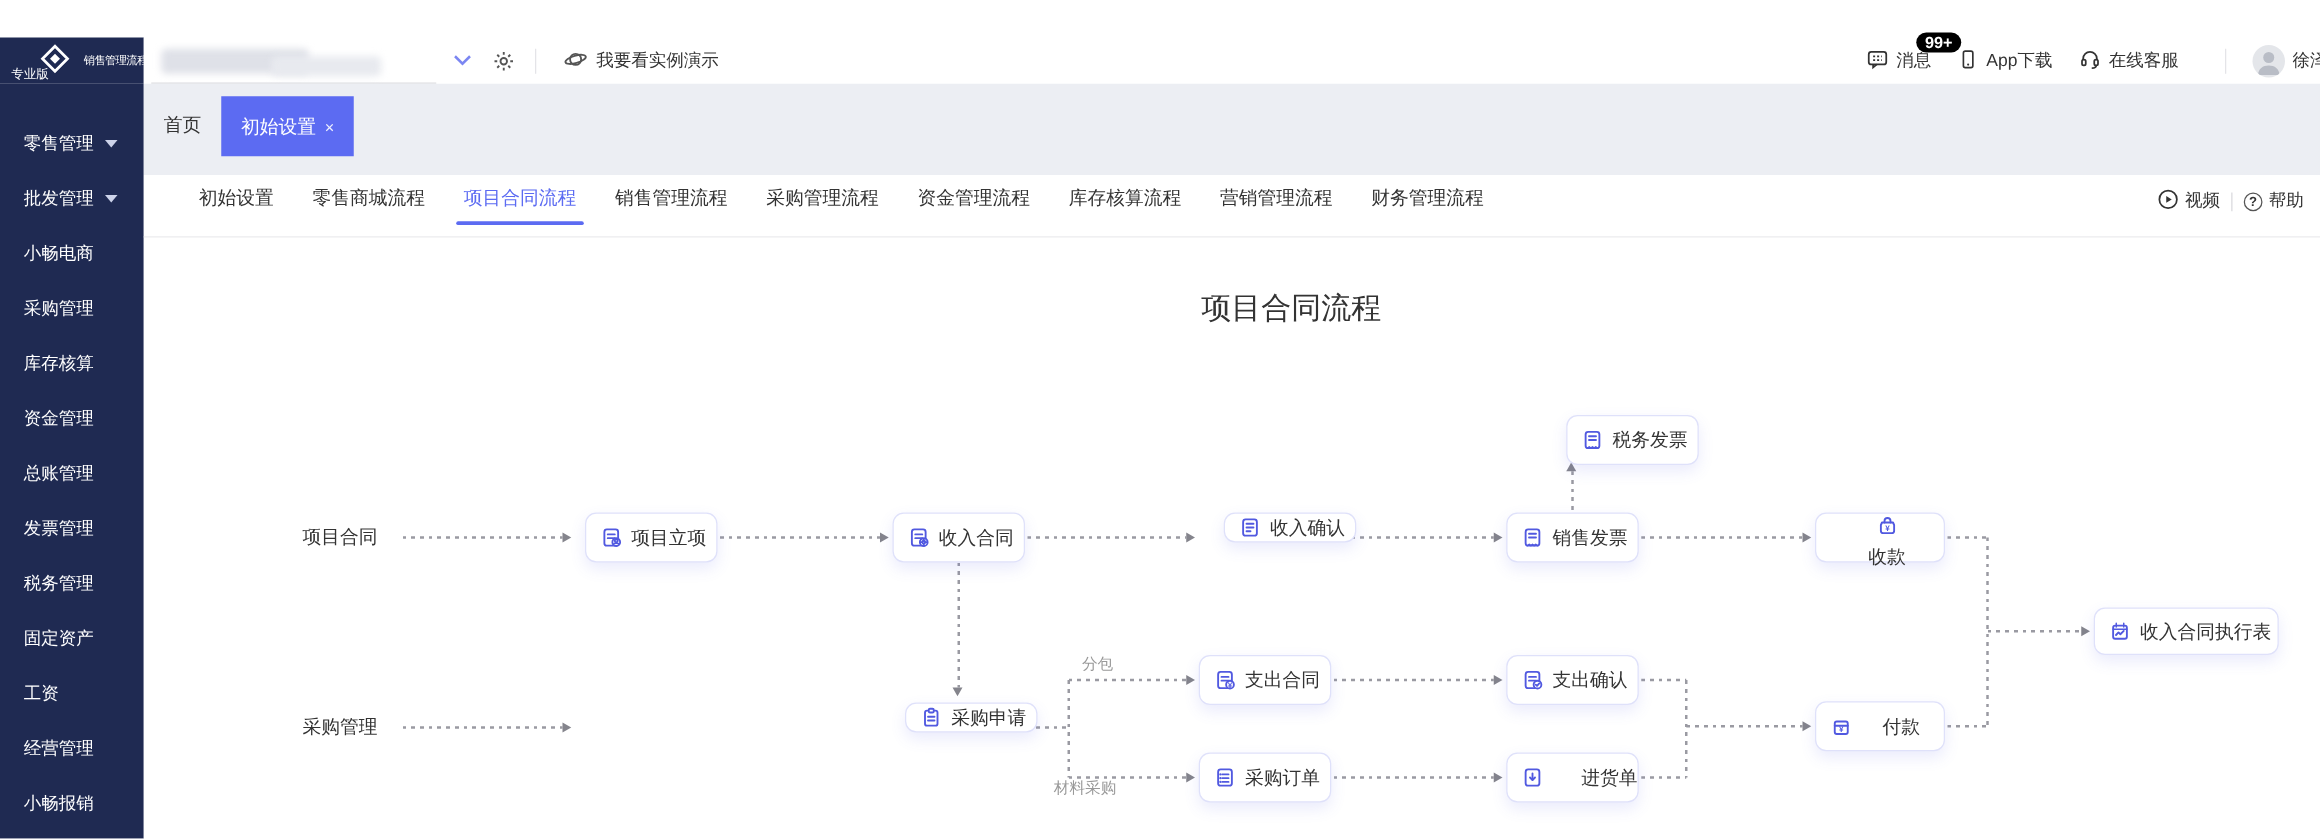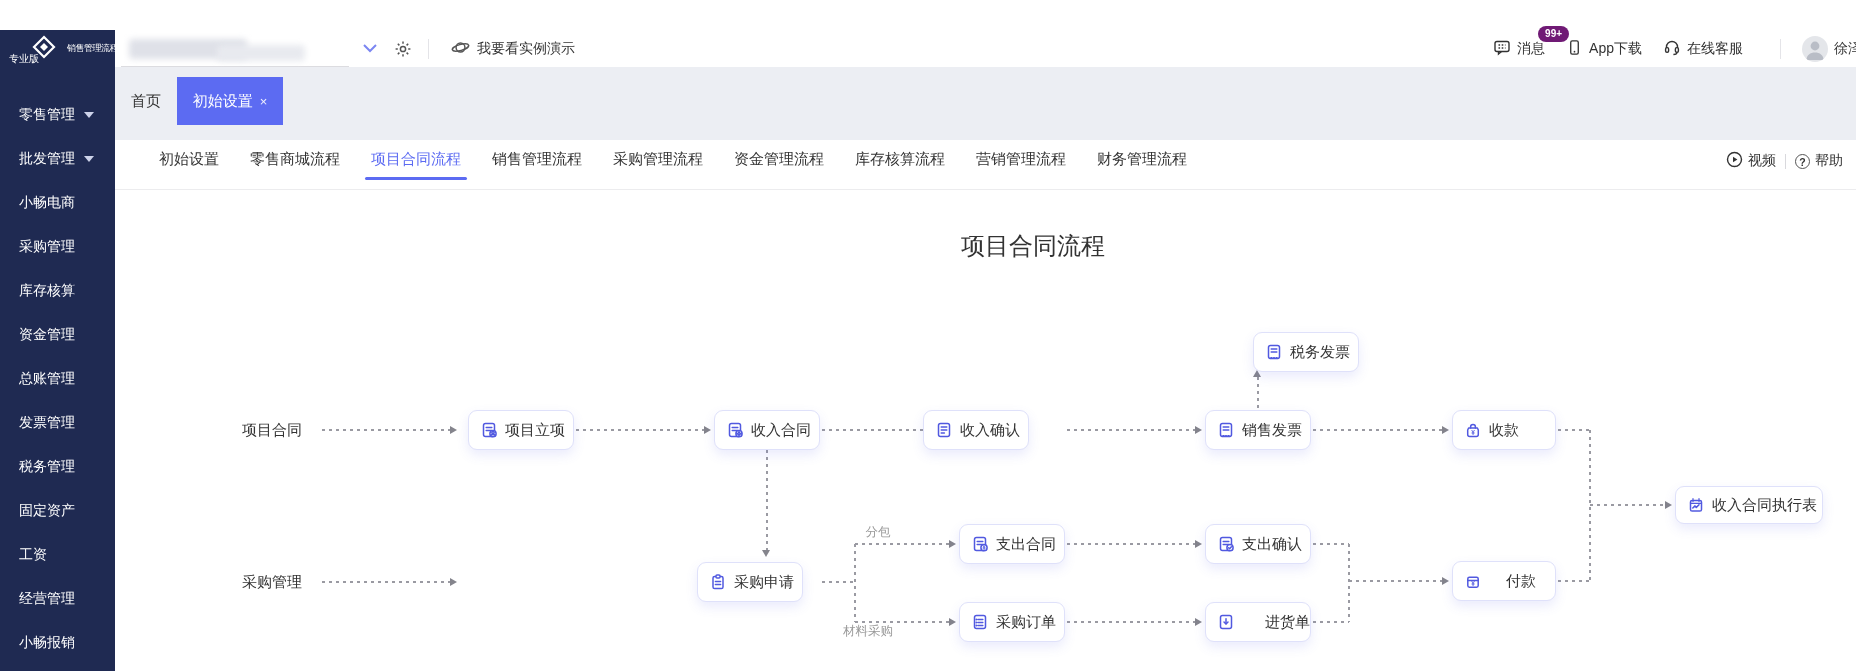--- a/index.html
+++ b/index.html
@@ -25,21 +25,21 @@
   .header{left:115px;top:30px;width:1741px;height:37px;background:#fff;display:flex;align-items:center;box-sizing:border-box;padding-left:6px}
   .acct{position:relative;width:228px;height:36px;border-bottom:1px solid #dcdce0;cursor:pointer}
   .blur1{position:absolute;left:8px;top:9px;width:118px;height:20px;background:#dfe1e8;border-radius:4px;filter:blur(3px)}
   .blur2{position:absolute;left:96px;top:15px;width:88px;height:16px;background:#e8eaef;border-radius:4px;filter:blur(3px)}
   .chev{margin-left:14px;display:flex;align-items:center;cursor:pointer}
   .gearwrap{margin-left:17px;cursor:pointer;display:flex;align-items:center}
   .vdiv{width:1px;height:20px;background:#e4e4e8;margin-left:16px}
   .demo{margin-left:22px;display:flex;align-items:center;gap:7px;font-size:14px;cursor:pointer}
   .h-right{margin-left:auto;display:flex;align-items:center;gap:21px;font-size:14px}
   .h-item{display:flex;align-items:center;gap:6px;cursor:pointer;position:relative;white-space:nowrap}
-  .badge{position:absolute;top:-12px;right:-24px;background:#701a75;color:#fff;font-size:10px;line-height:16px;
+  .badge{position:absolute;top:-12px;right:-24px;background:#000000;color:#fff;font-size:13px;line-height:16px;
     padding:0 7px;border-radius:9px;font-weight:bold}
   .avatar{width:26px;height:26px;border-radius:50%;background:#e4e6ea;overflow:hidden;display:flex;align-items:flex-end;justify-content:center}
   .uname{width:22px;overflow:hidden;white-space:nowrap}
 
   
   .tabstrip{left:115px;top:67px;width:1741px;height:73px;background:#eceef3}
   .wtab-home{position:absolute;left:3px;top:10px;width:56px;height:48px;line-height:48px;text-align:center;font-size:15px;cursor:pointer;color:#333}
   .wtab-active{position:absolute;left:62px;top:10px;width:106px;height:48px;background:#5c6bf2;color:#fff;font-size:15px;
     display:flex;align-items:center;justify-content:center;gap:7px;cursor:pointer}
   .wtab-close{font-size:13px;opacity:.9;cursor:pointer}
@@ -295,40 +295,40 @@
           <svg width="18" height="18" viewBox="0 0 18 18" fill="none" stroke="#5159e0" stroke-width="1.5" stroke-linejoin="round" stroke-linecap="round">
             <rect x="3.5" y="2.5" width="11" height="13" rx="2"></rect>
             <path d="M6.2 6.5h5.6M6.2 9.5h5.6"></path>
             <circle cx="13" cy="12.7" r="3.1" fill="#fff"></circle>
             <circle cx="13" cy="12.7" r="1.1"></circle>
             <path d="M13 10.4v.9M13 14.1v.9M10.7 12.7h.9M14.4 12.7h.9"></path>
           </svg>
         </span>
         <span>收入合同</span>
       </div>
-      <div class="node" style="left: 808px; top: 270px; width: 106px; height: 40px;">
+      <div class="node" style="left: 864px; top: 270px; width: 106px; height: 24px;">
         <span class="nicon">
           <svg width="18" height="18" viewBox="0 0 18 18" fill="none" stroke="#5159e0" stroke-width="1.5" stroke-linejoin="round" stroke-linecap="round">
             <rect x="3.5" y="2.5" width="11" height="13" rx="2"></rect>
             <path d="M6.2 6h5.6M6.2 9h5.6M6.2 12h3.2"></path>
           </svg>
         </span>
         <span>收入确认</span>
       </div>
       <div class="node" style="left: 1090px; top: 270px; width: 106px; height: 40px;">
         <span class="nicon">
           <svg width="18" height="18" viewBox="0 0 18 18" fill="none" stroke="#5159e0" stroke-width="1.5" stroke-linejoin="round" stroke-linecap="round">
             <rect x="3.5" y="2.5" width="11" height="13" rx="2"></rect>
             <path d="M6.2 6h5.6M6.2 9h5.6"></path>
             <path d="M5 15.5l1.4-1 1.3 1 1.3-1 1.3 1 1.3-1 1.4 1" stroke-width="1.2"></path>
           </svg>
         </span>
         <span>销售发票</span>
       </div>
-      <div class="node" style="left: 1337px; top: 270px; width: 104px; height: 40px;">
+      <div class="node" style="left: 1337px; top: 270px; width: 104px; height: 40px; flex-direction: column;">
         <span class="nicon">
           <svg width="18" height="18" viewBox="0 0 18 18" fill="none" stroke="#5159e0" stroke-width="1.5" stroke-linejoin="round" stroke-linecap="round">
             <path d="M4.6 7h8.8l.9 2v4.5a2 2 0 0 1-2 2H5.7a2 2 0 0 1-2-2V9z"></path>
             <path d="M6.6 7V5.8a2.4 2.4 0 0 1 4.8 0V7"></path>
             <text x="9" y="13.8" font-size="6.5" text-anchor="middle" fill="#5159e0" stroke="none" font-weight="bold">¥</text>
           </svg>
         </span>
         <span>收款</span>
       </div>
       <div class="node" style="left: 1138px; top: 192px; width: 106px; height: 40px;">
@@ -344,21 +344,21 @@
       <div class="node" style="left: 1560px; top: 346px; width: 148px; height: 38px;">
         <span class="nicon">
           <svg width="18" height="18" viewBox="0 0 18 18" fill="none" stroke="#5159e0" stroke-width="1.5" stroke-linejoin="round" stroke-linecap="round">
             <rect x="3.5" y="4.5" width="11" height="10.5" rx="1.6"></rect>
             <path d="M6 2.6v3M12 2.6v3M3.5 7.4h11" stroke-width="1.2"></path>
             <path d="M5.8 12l2-2.1 1.5 1.5 2.7-2.7"></path>
           </svg>
         </span>
         <span>收入合同执行表</span>
       </div>
-      <div class="node" style="left: 582px; top: 422px; width: 106px; height: 40px;">
+      <div class="node" style="left: 609px; top: 422px; width: 106px; height: 24px;">
         <span class="nicon">
           <svg width="18" height="18" viewBox="0 0 18 18" fill="none" stroke="#5159e0" stroke-width="1.5" stroke-linejoin="round" stroke-linecap="round">
             <rect x="4" y="3.5" width="10" height="12" rx="1.6"></rect>
             <rect x="7" y="2" width="4" height="3" rx="1" fill="#fff"></rect>
             <path d="M6.4 8.4h5.2M6.4 11.4h5.2"></path>
           </svg>
         </span>
         <span>采购申请</span>
       </div>
       <div class="node" style="left: 844px; top: 384px; width: 106px; height: 40px;">

